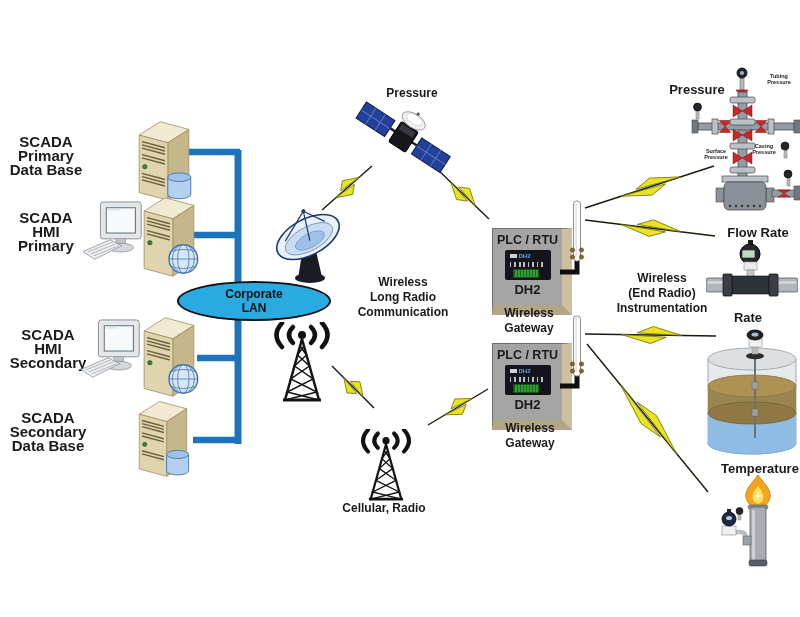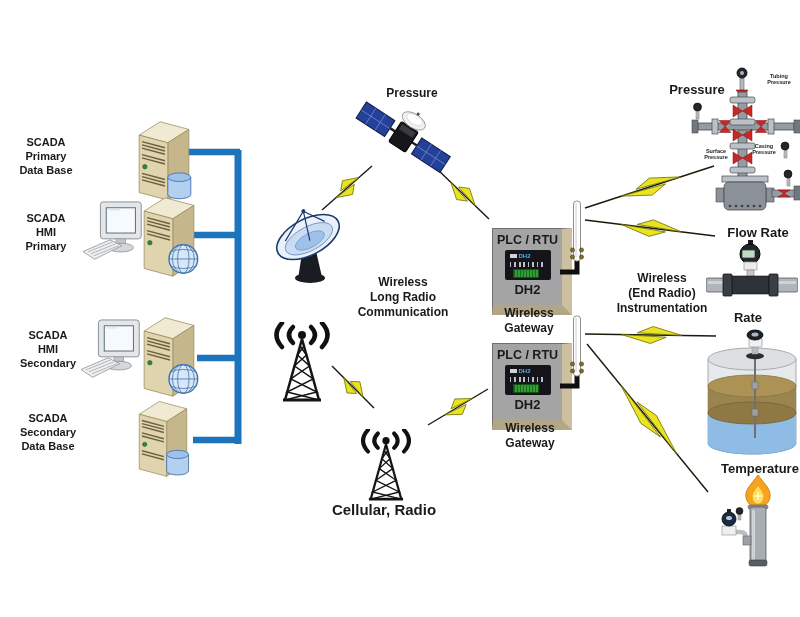--- a/index.html
+++ b/index.html
@@ -1,21 +1,21 @@
 <!DOCTYPE html>
 <html><head>
 <meta charset="utf-8">
 <style>
   html,body{margin:0;padding:0;background:#fff;}
   #canvas{position:relative;width:800px;height:617px;background:#ffffff;overflow:hidden;
           font-family:"Liberation Sans",sans-serif;color:#1a1a1a;}
   svg.ovl{position:absolute;left:0;top:0;pointer-events:none;}
   .icon{position:absolute;}
   .lbl{position:absolute;font-weight:bold;text-align:center;color:#1a1a1a;}
-  .l3{font-size:11px;line-height:14px;}
+  .l3{font-size:15px;line-height:14px;}
   .big{font-size:13px;line-height:14px;}
   .title{font-size:15.5px;line-height:17px;letter-spacing:0.2px;}
   .sub{position:absolute;font-size:5.5px;line-height:6px;font-weight:bold;color:#222;
        text-align:center;width:34px;}
   .bolt{fill:var(--bolt_yellow,#E9E41F);stroke:#6b6b00;stroke-width:0.8;}
   .bolt-line{stroke:#1a1a0a;stroke-width:1.4;}
   .lan{position:absolute;left:177px;top:281px;width:150px;height:36px;
        background:var(--lan_fill,#29ABE2);border:2.5px solid #101010;border-radius:50%;
        display:flex;flex-direction:column;align-items:center;justify-content:center;
        font-weight:bold;font-size:12px;line-height:14px;color:#101010;}
@@ -202,20 +202,24 @@
         <line x1="9" y1="40.4" x2="33" y2="46.8"></line>
       <line x1="9" y1="43.8" x2="33" y2="50.2"></line>
       <line x1="9" y1="60" x2="33" y2="66.4"></line>
         <line x1="9" y1="63.4" x2="33" y2="69.8"></line>
     </g>
     <circle cx="12" cy="53" r="2.3" fill="#2E8B33" stroke="#1b4d1e" stroke-width="0.6"></circle>
     <path d="M36,64 v18 a12,4.5 0 0 0 24,0 v-18" fill="#B4D0F0" stroke="#4a78b0" stroke-width="1"></path>
     <ellipse cx="48" cy="64" rx="12" ry="4.5" fill="#9FC2EA" stroke="#4a78b0" stroke-width="1"></ellipse>
   </svg>
 
+  <div class="lan">
+    <div>Corporate</div>
+    <div>LAN</div>
+  </div>
 
   <svg class="icon" style="left:266px;top:203px" width="85" height="85" viewBox="0 0 85 85">
     <polygon points="36,50 50,48 56,74 32,76" fill="#191c22"></polygon>
     <ellipse cx="44" cy="75" rx="15" ry="5" fill="#191c22"></ellipse>
     <g transform="rotate(-28 42 34)">
       <ellipse cx="42" cy="34" rx="34" ry="18" fill="#EAF1FA" stroke="#1d3a6e" stroke-width="1.6"></ellipse>
       <ellipse cx="42" cy="36" rx="26" ry="12" fill="#C9DCF2" stroke="#6c8cc0" stroke-width="0.8"></ellipse>
       <ellipse cx="42" cy="38" rx="16" ry="7" fill="#9FC0E8" stroke="#6c8cc0" stroke-width="0.6"></ellipse>
       <path d="M20,27 L50,9 M64,28 L50,9 M42,38 L50,9" stroke="#1d3a6e" stroke-width="1.2" fill="none"></path>
       <circle cx="50" cy="9" r="2" fill="#1d3a6e"></circle>
@@ -270,21 +274,21 @@
         <path d="M58,1 Q69,13 58,25"></path>
     </g>
     <g stroke="#141414" fill="none">
       <line x1="38" y1="17" x2="21" y2="78" stroke-width="2.5"></line>
       <line x1="38" y1="17" x2="55" y2="78" stroke-width="2.5"></line>
       <line x1="19" y1="78" x2="57" y2="78" stroke-width="3"></line>
       <polyline points="36,24 42.5,33 30.5,44 49.2,57 23.2,70 55,78" stroke-width="1.5"></polyline>
       <polyline points="40,24 33.5,33 45.5,44 26.8,57 52.8,70 21,78" stroke-width="1.5"></polyline>
     </g>
   </svg>
-  <div class="lbl" style="left:324px;top:501px;width:120px;font-size:15px">Cellular, Radio</div>
+  <div class="lbl" style="left:324px;top:501px;width:120px;font-size:12px">Cellular, Radio</div>
 
   <div class="gw" style="left:492px;top:228px">
     <div class="hdr">PLC / RTU</div>
     <div class="device">
       <div class="dev-row1">
         <span class="chip"></span>
         <span class="dev-logo">DH2</span>
       </div>
       <div class="dev-dip"></div>
       <div class="dev-term"></div>

